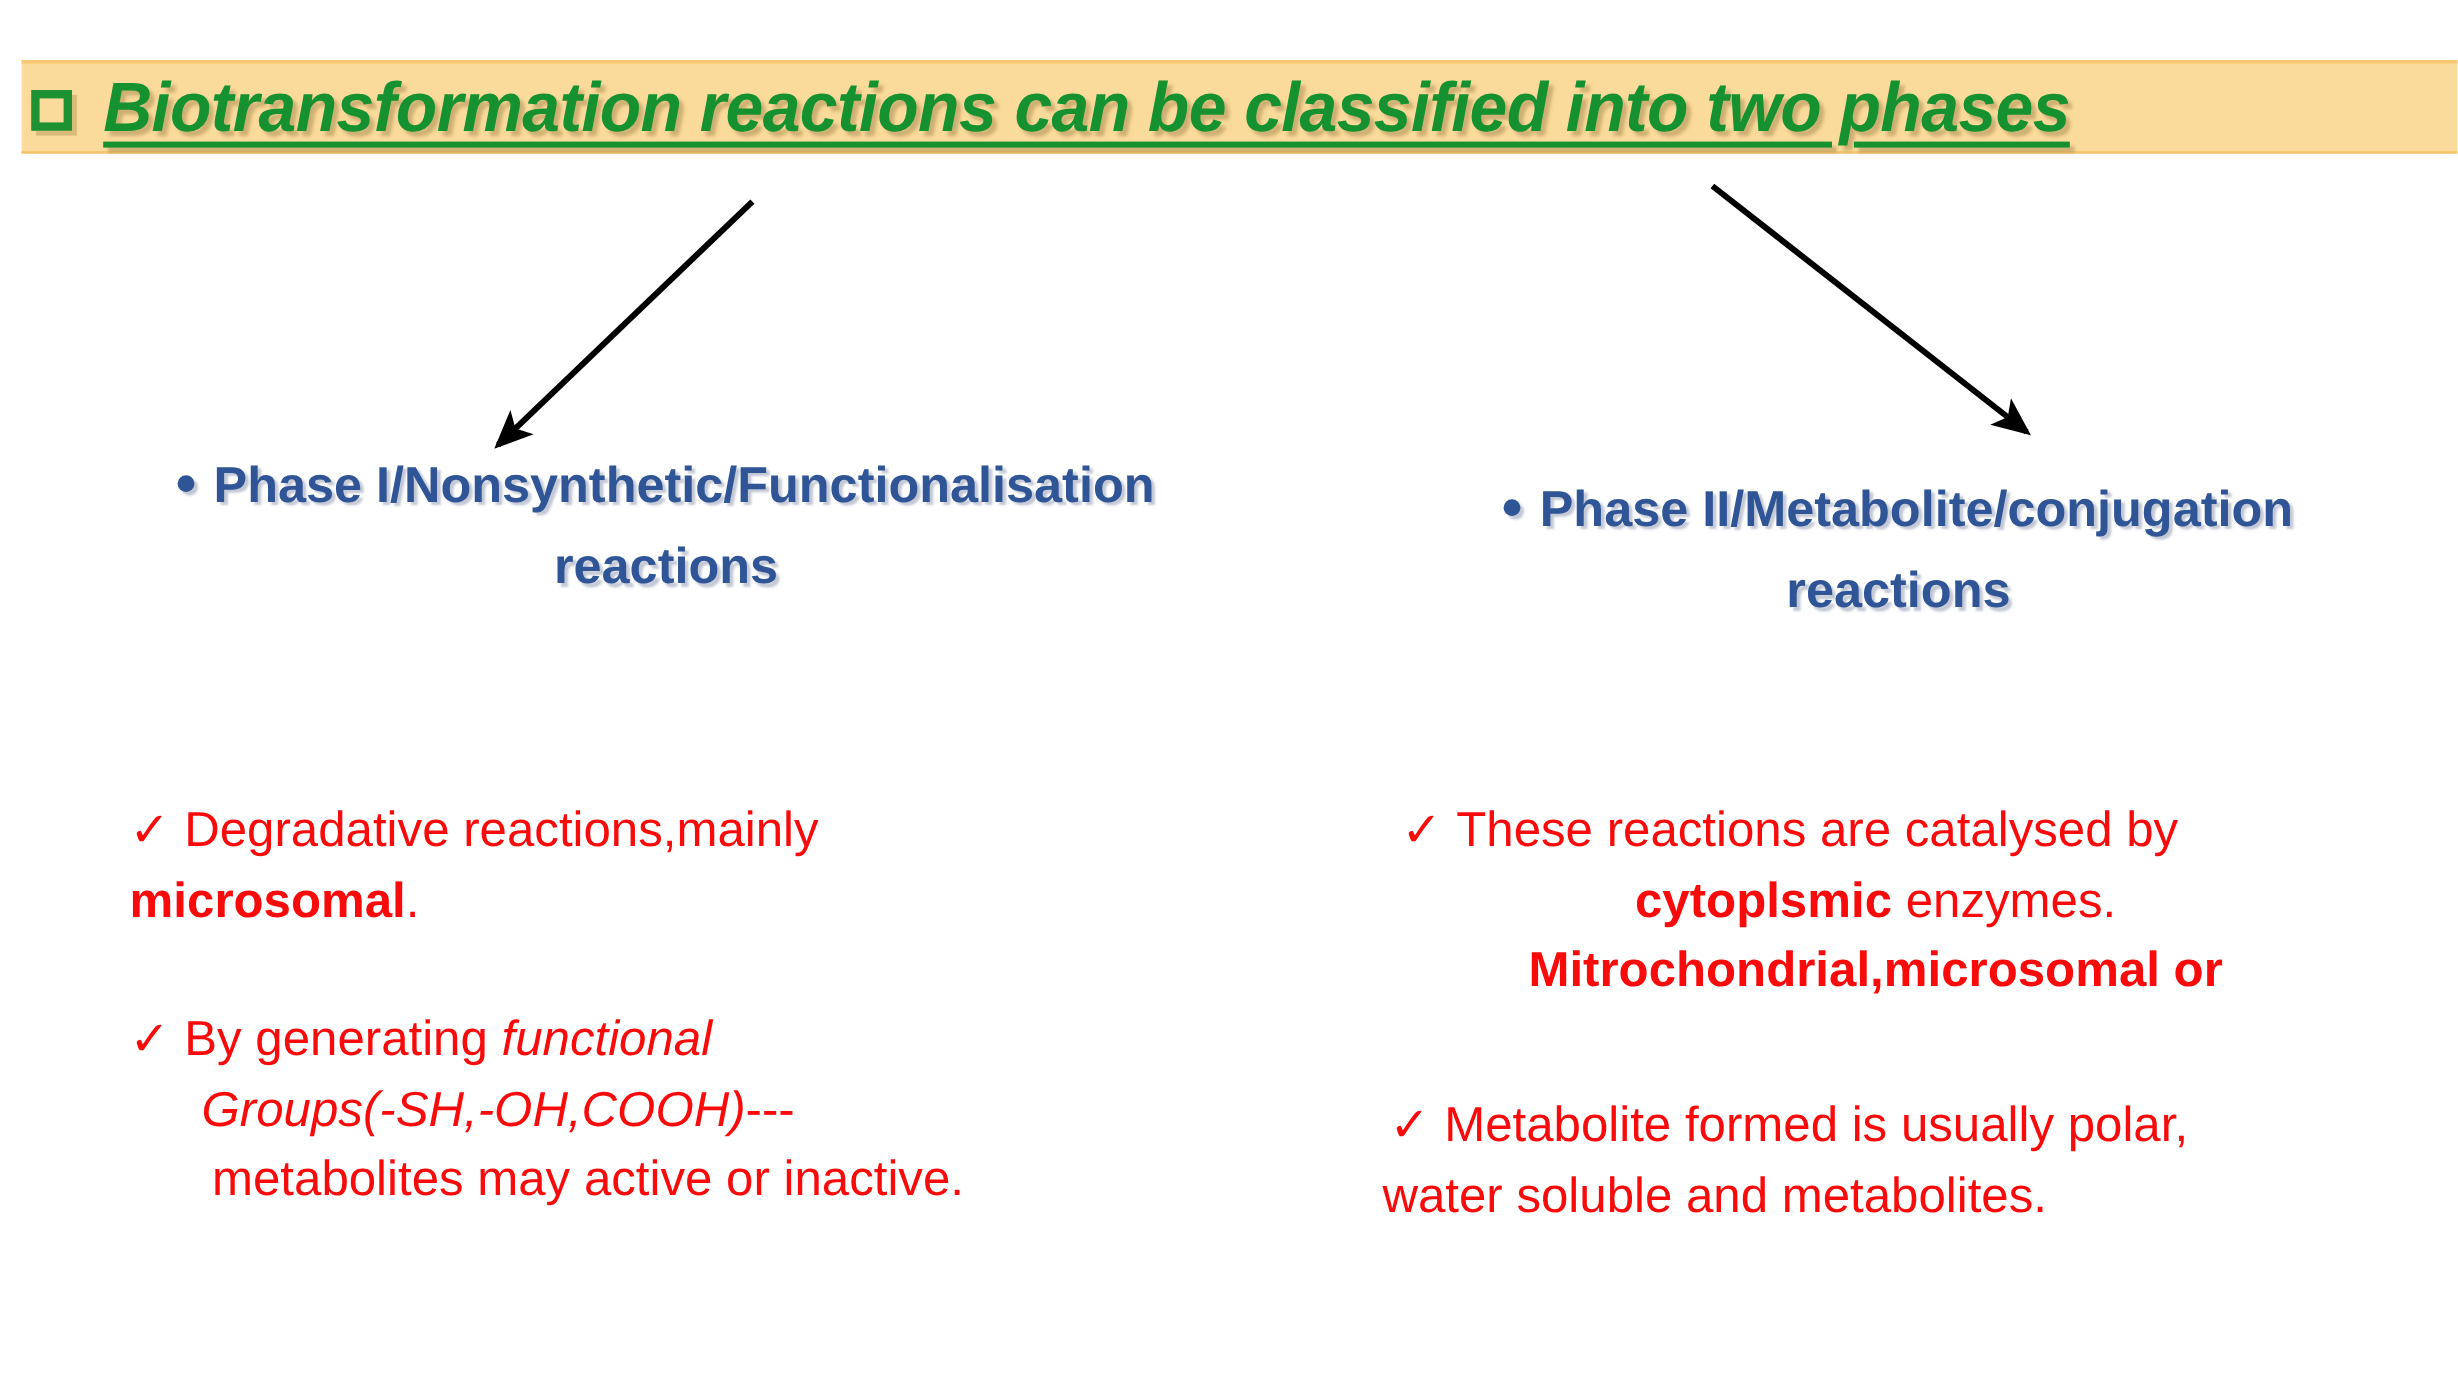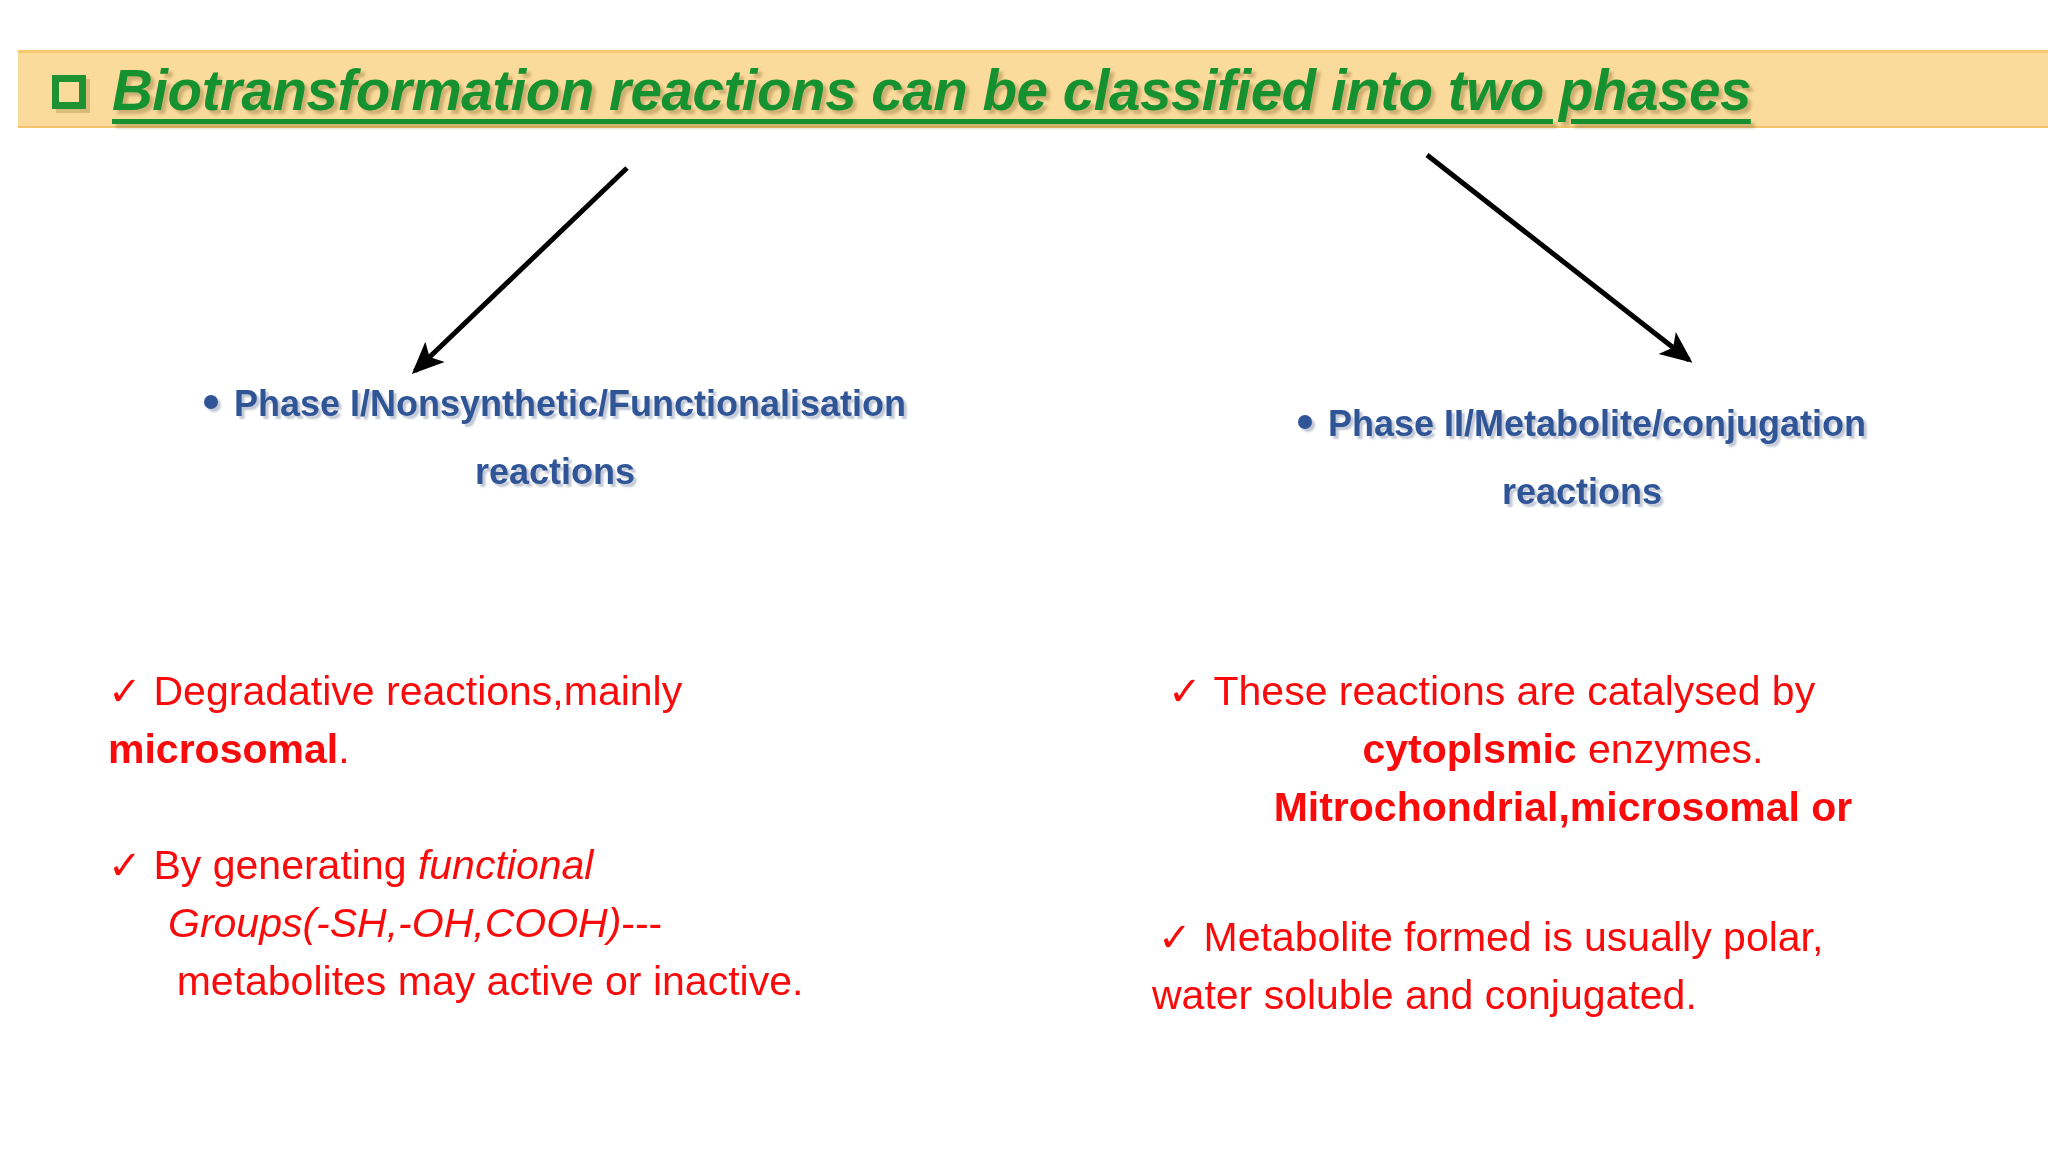--- a/index.html
+++ b/index.html
@@ -22,21 +22,21 @@
     left: 18px;
     top: 50px;
     width: 2030px;
     height: 78px;
     background: #FBDB9B;
     border-top: 3px solid #F7C873;
     border-bottom: 2px solid #F3C469;
     box-sizing: border-box;
     display: flex;
     align-items: center;
-    padding-left: 34px;
+    padding-left: 8px;
   }
   #title-square {
     width: 34px;
     height: 34px;
     border: 7px solid #1E9133;
     box-sizing: border-box;
     margin-right: 26px;
     flex: 0 0 auto;
     background: transparent;
     box-shadow: 4px 4px 0 rgba(140,110,40,0.30);
@@ -65,21 +65,21 @@
     left: 0; top: 0;
     width: 2048px; height: 1152px;
     pointer-events: none;
   }
 
   
   .phase-head {
     position: absolute;
     color: #2F5597;
     font-weight: bold;
-    font-size: 36px;
+    font-size: 42px;
     line-height: 68px;
     text-shadow: 3px 3px 2px rgba(120,130,160,0.45);
     text-align: center;
   }
   #phase1-head {
     left: 10px;
     top: 370px;
     width: 1090px;
   }
   #phase2-head {
@@ -187,15 +187,15 @@
   <span class="ctr">
     <b class="bd">Mitrochondrial,microsomal or</b>
   </span>
 </div>
 
 <div class="body-block" id="right-b2">
   <span class="ind1">
     <span class="check">✓</span><span>Metabolite formed is usually polar,</span>
   </span>
   <span class="ind0" style="margin-left:-6px;">
-    <span>water soluble and conjugated.</span>
+    <span>water soluble and metabolites.</span>
   </span>
 </div>
 
 </body></html>

